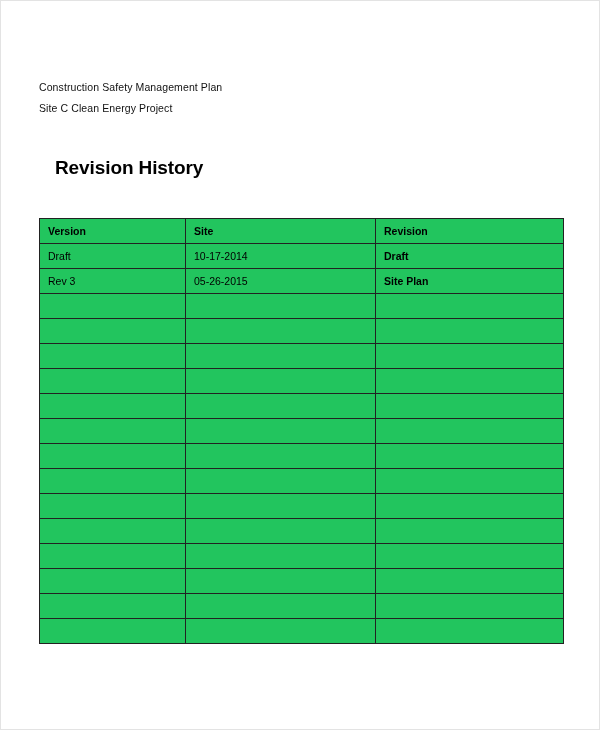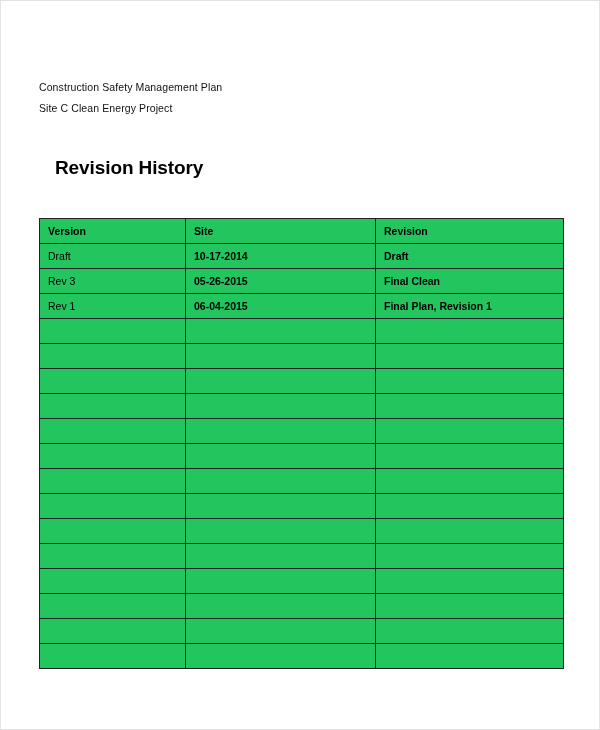--- a/index.html
+++ b/index.html
@@ -83,21 +83,21 @@
     color: #000000;
     overflow: hidden;
     white-space: nowrap;
   }
 
   table.revision-table th {
     font-weight: bold;
   }
 
   table.revision-table td.cell-version { font-weight: normal; }
-  table.revision-table td.cell-date    { font-weight: bold; }
+  table.revision-table td.cell-date    { font-weight: normal; }
   table.revision-table td.cell-comments{ font-weight: bold; }
 
   table.revision-table tr.empty-row td {
     height: 24px;
   }
 </style>
 </head>
 <body>
 
 <div class="page">
@@ -128,28 +128,23 @@
 
           <tr>
             <td class="cell-version">Draft</td>
             <td class="cell-date">10-17-2014</td>
             <td class="cell-comments">Draft</td>
           </tr>
 
           <tr>
             <td class="cell-version">Rev 3</td>
             <td class="cell-date">05-26-2015</td>
-            <td class="cell-comments">Final Clean</td>
+            <td class="cell-comments">Site Plan</td>
           </tr>
 
-          <tr>
-            <td class="cell-version">Rev 1</td>
-            <td class="cell-date">06-04-2015</td>
-            <td class="cell-comments">Final Plan, Revision 1</td>
-          </tr>
 
         </tbody>
         <tbody id="empty-rows">
             <tr class="empty-row">
               <td class="cell-version">&nbsp;</td>
               <td class="cell-date">&nbsp;</td>
               <td class="cell-comments">&nbsp;</td>
             </tr>
             <tr class="empty-row">
               <td class="cell-version">&nbsp;</td>

